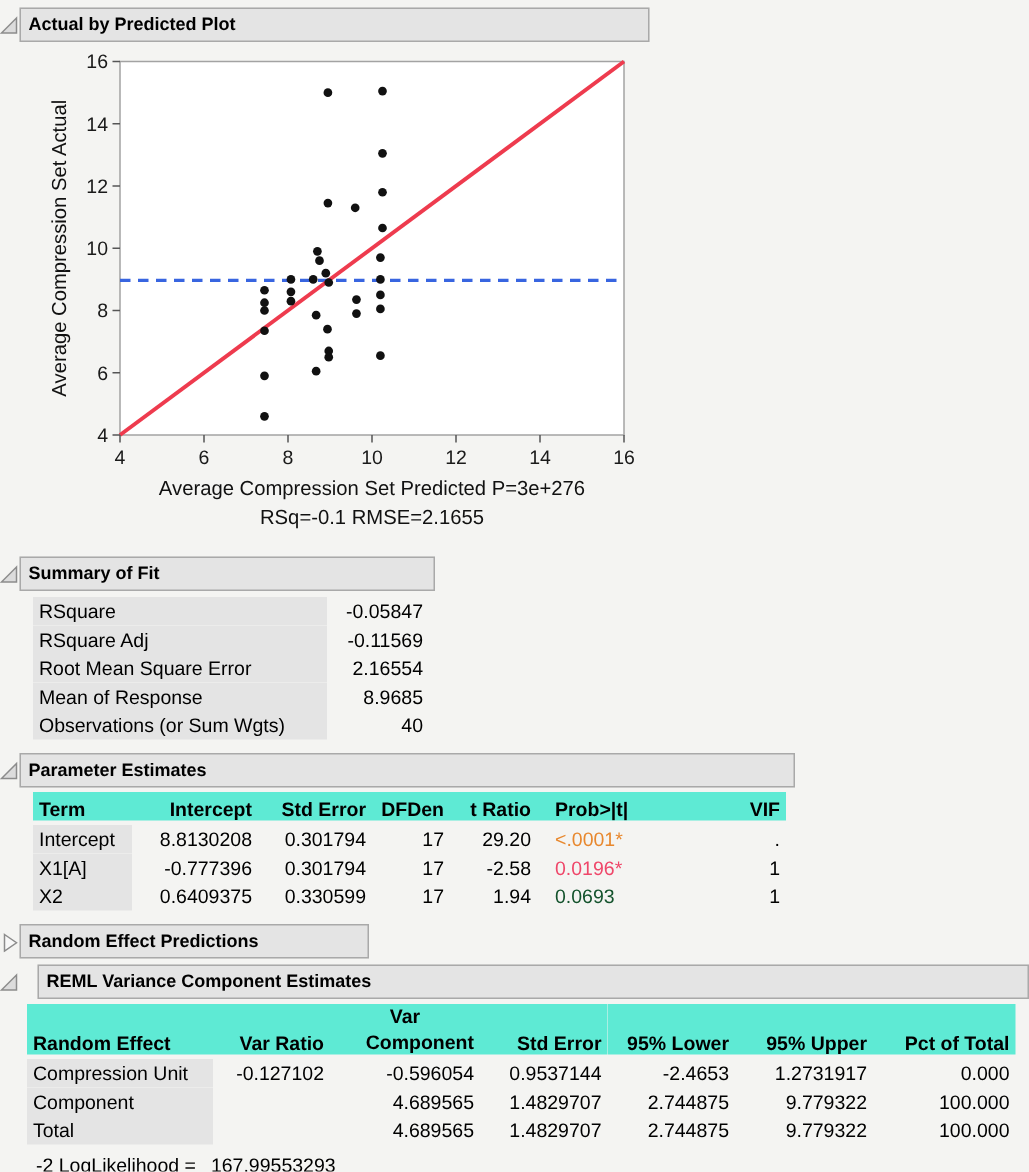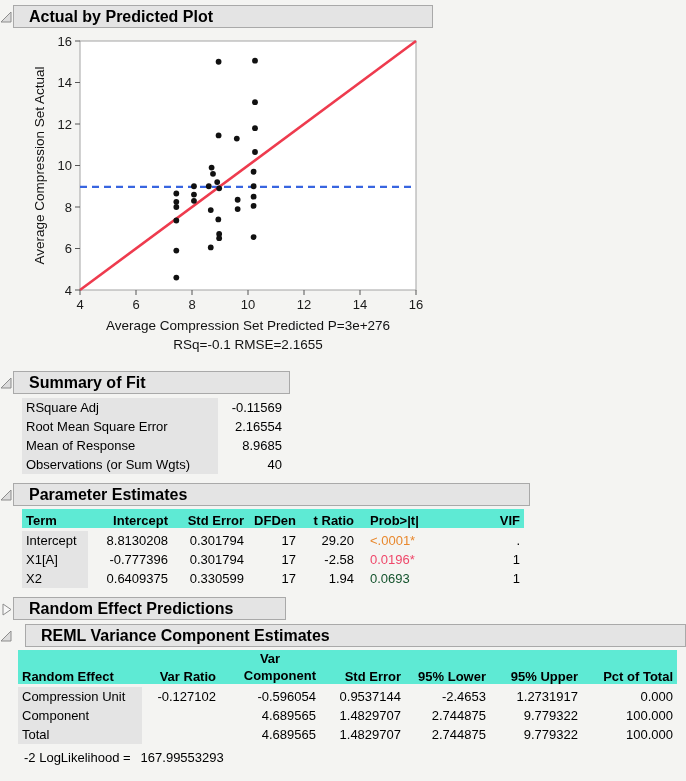--- a/index.html
+++ b/index.html
@@ -13,31 +13,31 @@
   }
   .report { padding: 5px 0 0 0; }
 
   
   .outline { display: flex; align-items: flex-start; margin: 0; }
   .disc { width: 13px; height: 15px; flex: 0 0 13px; margin-top: 4px; }
   .hbar {
     background: #e4e4e4;
     border: 1px solid #a9a9a9;
     font-weight: bold;
-    font-size: 16px;
+    font-size: 12px;
     line-height: 19px;
-    padding: 1px 10px 1px 15px;
+    padding: 1px 10px 1px 5px;
     box-sizing: border-box;
     white-space: nowrap;
     overflow: hidden;
   }
   .w-plot   { width: 420px; }
   .w-sum    { width: 277px; }
   .w-param  { width: 517px; }
-  .w-rep    { width: 273px; }
+  .w-rep    { width: 233px; }
   .w-reml   { width: 673px; }
 
   .mt-a { margin-top: 11px; }
   .mt-b { margin-top: 9px; }
   .mt-c { margin-top: 4px; gap: 12px; }
 
   
   .plot-wrap { margin: 3px 0 0 28px; }
   svg text.tick { font-family: "Liberation Sans", sans-serif; font-size: 13px; fill: #1a1a1a; }
   svg text.axis-title { font-family: "Liberation Sans", sans-serif; font-size: 13.5px; fill: #111; }
@@ -168,20 +168,24 @@
   <div class="outline mt-a">
     <svg class="disc" viewBox="0 0 13 15">
       <polygon points="11,3 11,13 1,13" fill="#dcdcdc" stroke="#8c8c8c" stroke-width="1"></polygon>
     </svg>
     <div class="hbar w-sum">Summary of Fit</div>
   </div>
 
   <table class="sum-table">
     <tbody>
       <tr>
+        <td class="lab c-lab">RSquare</td>
+        <td class="num c-val">-0.05847</td>
+      </tr>
+      <tr>
         <td class="lab c-lab">RSquare Adj</td>
         <td class="num c-val">-0.11569</td>
       </tr>
       <tr>
         <td class="lab c-lab">Root Mean Square Error</td>
         <td class="num c-val">2.16554</td>
       </tr>
       <tr>
         <td class="lab c-lab">Mean of Response</td>
         <td class="num c-val">8.9685</td>

